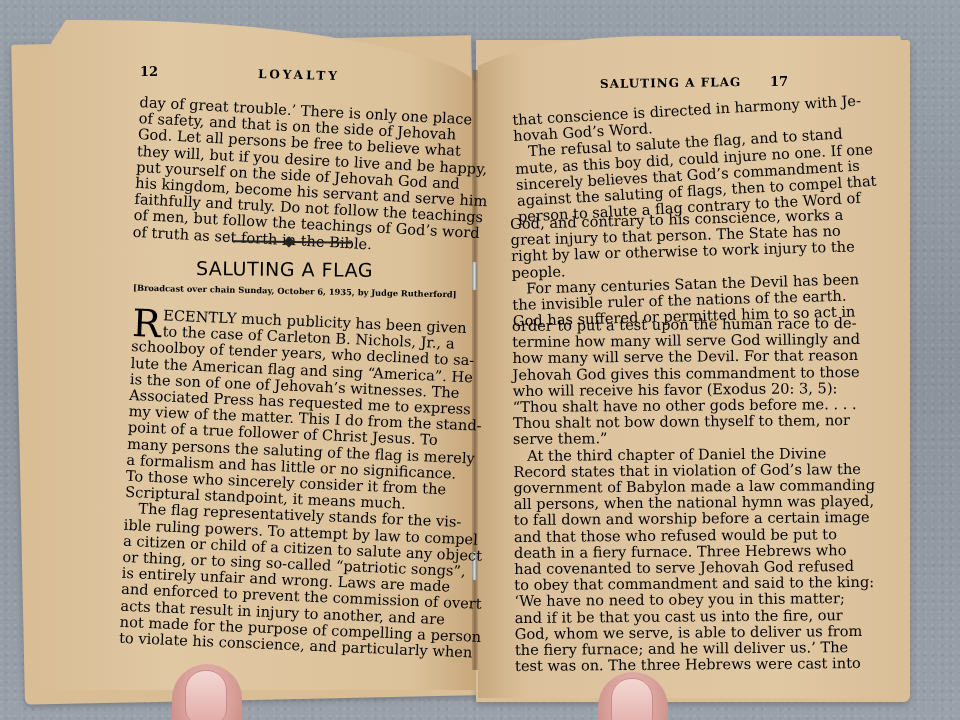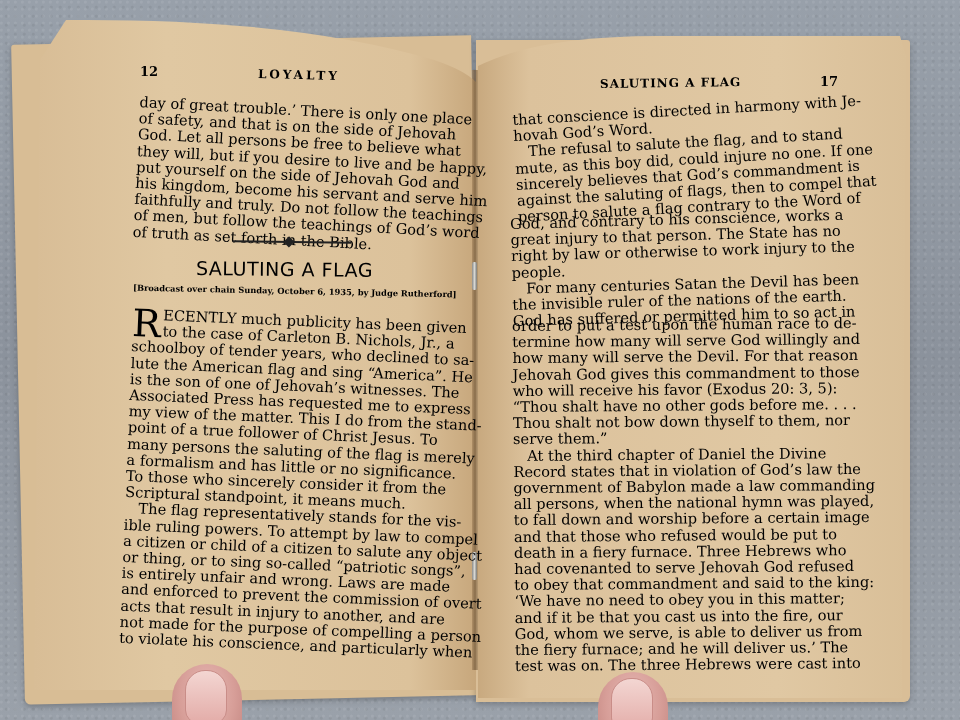--- a/index.html
+++ b/index.html
@@ -145,21 +145,21 @@
       <span class="line">or thing, or to sing so-called “patriotic songs”,</span>
       <span class="line">is entirely unfair and wrong. Laws are made</span>
       <span class="line">and enforced to prevent the commission of overt</span>
       <span class="line">acts that result in injury to another, and are</span>
       <span class="line">not made for the purpose of compelling a person</span>
       <span class="line">to violate his conscience, and particularly when</span>
     </div>
   </div>
 
   <div class="running-head" style="left:600px;top:76px;letter-spacing:1px;transform:rotate(-0.8deg)">SALUTING A FLAG</div>
-  <div class="pnum" style="left:820px;top:74px">17</div>
+  <div class="pnum" style="left:770px;top:74px">17</div>
 
   <div class="text" style="left:512px;top:112px;width:312px;transform:rotate(-3.2deg);transform-origin:left top">
     <span class="line">that conscience is directed in harmony with Je-</span>
     <span class="line" style="text-align-last:left">hovah God’s Word.</span>
     <span class="line ind">The refusal to salute the flag, and to stand</span>
     <span class="line">mute, as this boy did, could injure no one. If one</span>
     <span class="line">sincerely believes that God’s commandment is</span>
     <span class="line">against the saluting of flags, then to compel that</span>
     <span class="line">person to salute a flag contrary to the Word of</span>
   </div>

